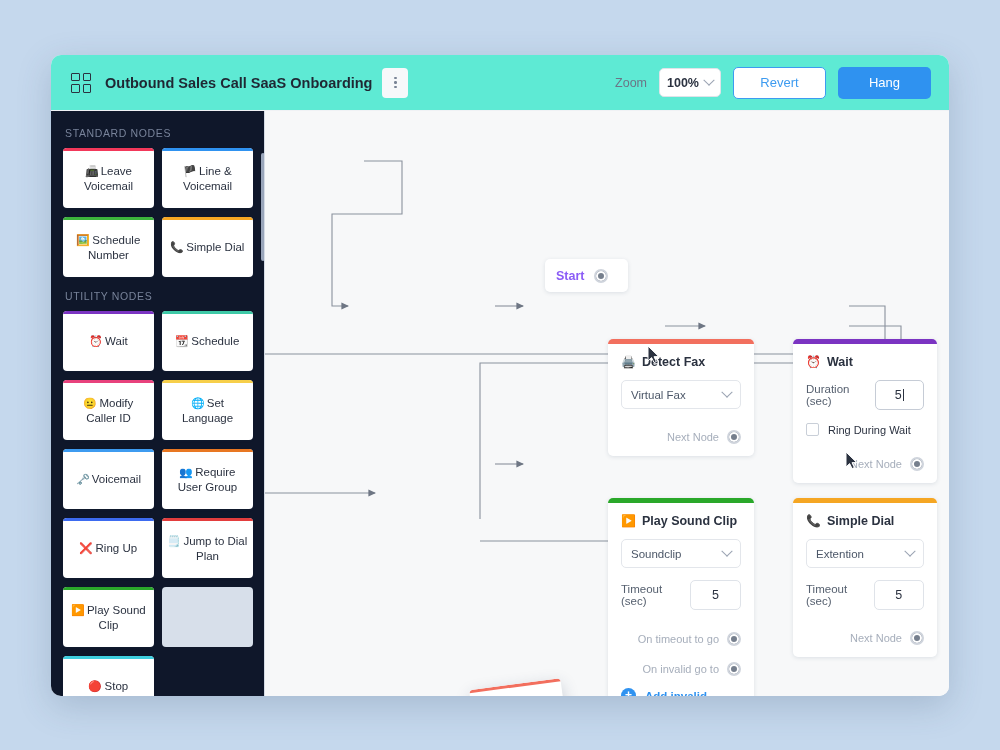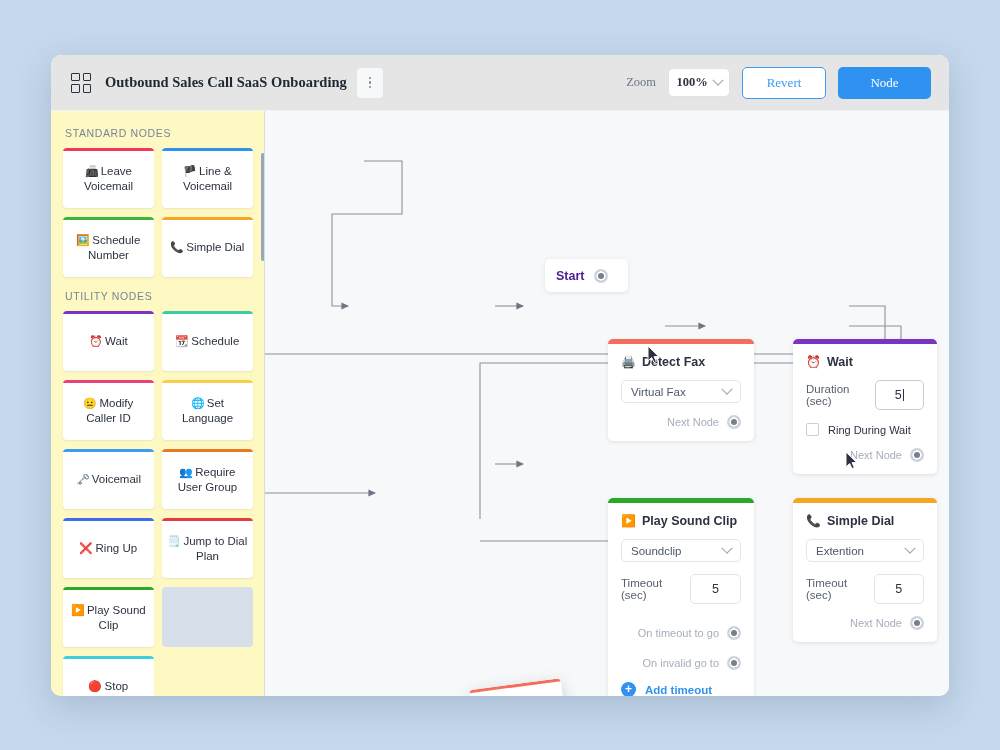--- a/index.html
+++ b/index.html
@@ -16,25 +16,24 @@
     background: #ffffff;
     border-radius: 10px;
     box-shadow: 0 10px 34px rgba(60,80,110,.22);
     overflow: hidden;
     display: flex; flex-direction: column;
   }
 
   
   #header {
     height: 56px; flex: 0 0 56px;
-    background: #e5e5e5;
+    background: #5eead4;
     display: flex; align-items: center;
     padding: 0 18px 0 20px;
     border-bottom: 1px solid #f0f2f5;
-    font-family: Liberation Serif, serif;
   }
   .grid-icon { width: 20px; height: 20px; display:grid; grid-template-columns:1fr 1fr; grid-template-rows:1fr 1fr; gap:3px; flex:0 0 auto;}
   .grid-icon i { border: 1.6px solid #2b3240; border-radius: 1px; display:block; }
   #doc-title {
     font-size: 14.5px; font-weight: bold; color: #1f2733;
     margin-left: 14px; white-space: nowrap;
   }
   #kebab-button {
     margin-left: 10px; width: 26px; height: 30px;
     background: #f7f8fa; border-radius: 4px;
@@ -45,37 +44,37 @@
   #header-right { margin-left:auto; display:flex; align-items:center; gap:12px; }
   #zoom-label { font-size: 12.5px; color: #6b7586; }
   #zoom-select {
     width: 62px; height: 29px; border: 1px solid #dfe3e9; border-radius: 5px;
     background: #fff; display:flex; align-items:center; justify-content:center; gap:6px;
     font-size: 12.5px; font-weight: bold; color:#2b3240; cursor:pointer;
   }
   .chev { width:8px; height:8px; border-right:1.4px solid #9aa3b2; border-bottom:1.4px solid #9aa3b2;
           transform: rotate(45deg) translate(-2px,-2px); flex:0 0 auto;}
   #revert-button {
-    width: 84px; height: 32px; border:1px solid #3d9bf0; border-radius:5px;
+    width: 93px; height: 32px; border:1px solid #3d9bf0; border-radius:5px;
     background:#fff; color:#3d9bf0; font-size:13px;
     display:flex;align-items:center;justify-content:center;cursor:pointer;
   }
   #save-button {
     width: 93px; height: 32px; border:none; border-radius:5px;
     background:#2f92f0; color:#fff; font-size:13px;
     display:flex;align-items:center;justify-content:center;cursor:pointer;
   }
 
   
   #body { flex:1; display:flex; min-height:0; }
 
   
   #sidebar {
     width: 214px; flex:0 0 214px;
-    background: #fef9c3;
+    background: #0f172a;
     padding: 14px 12px 0 12px;
     position: relative; overflow: hidden;
   }
   .section-title {
     font-size: 10.5px; letter-spacing: .06em; color:#78839a;
     margin: 2px 0 9px 2px;
   }
   .node-grid { display:grid; grid-template-columns: 1fr 1fr; gap: 9px 8px; margin-bottom: 13px;}
   .palette-card {
     height: 60px; background:#fff; border-radius:4px;
@@ -108,61 +107,61 @@
     overflow:hidden;
   }
   .node .top-bar { height:5px; width:100%; }
   .node .inner { padding: 11px 13px 12px; }
   .node-title {
     font-size: 12.5px; font-weight:bold; color:#2b3240;
     display:flex; align-items:center; gap:6px; margin-bottom:11px;
   }
   .node-title .emo { font-size:12px; }
   .select-box {
-    height:23px; border:1px solid #e3e6eb; border-radius:5px;
+    height:29px; border:1px solid #e3e6eb; border-radius:5px;
     display:flex; align-items:center; padding:0 9px;
     font-size:11.5px; color:#4c5768; cursor:pointer;
   }
   .select-box .chev { margin-left:auto; }
   .field-row { display:flex; align-items:center; margin-top:12px; }
   .field-label { font-size:11.5px; color:#56606f; }
   .num-input {
     margin-left:auto; width:52px; height:30px; border:1px solid #dfe3e9;
     border-radius:5px; background:#fff; text-align:center;
     font-size:12.5px; color:#2b3240; line-height:28px; cursor:text;
   }
   .num-input.focused { border-color:#c6ccd6; }
   .caret { display:inline-block; width:1px; height:12px; background:#2b3240;
            vertical-align:-2px; margin-left:1px; }
   .check-row { display:flex; align-items:center; gap:9px; margin-top:13px; cursor:pointer;}
   .checkbox { width:13px; height:13px; border:1.3px solid #c9cfd8; border-radius:2px; background:#fff;}
   .check-row .t { font-size:11px; color:#2b3240; }
   .port-row {
     display:flex; align-items:center; justify-content:flex-end;
-    gap:8px; margin-top:12px;
+    gap:8px; margin-top:21px;
   }
   .port-label { font-size:11px; color:#a6aebb; }
   .port {
     width:14px; height:14px; border-radius:50%;
     border:2px solid #cfd4dc; background:#767f8d;
     box-shadow: inset 0 0 0 2px #fff; cursor:pointer; flex:0 0 auto;
   }
   .add-option { display:flex; align-items:center; gap:9px; margin-top:12px; cursor:pointer;}
   .plus {
     width:15px;height:15px;border-radius:50%;background:#2f92f0;color:#fff;
     font-size:12px;line-height:14px;text-align:center;font-weight:bold;flex:0 0 auto;
   }
   .add-option .t { font-size:11.5px; font-weight:bold; color:#2f92f0; }
 
   #start-node {
     position:absolute; left:280px; top:148px; width:83px; height:33px;
     background:#fff; border-radius:5px; box-shadow:0 1px 4px rgba(40,60,90,.13);
     display:flex; align-items:center; gap:10px; padding:0 11px;
   }
-  #start-node .t { font-size:12.5px; font-weight:bold; color:#4c1d95;}
+  #start-node .t { font-size:12.5px; font-weight:bold; color:#8b5cf6;}
 
   #drag-card {
     position:absolute; left:207px; top:573px; width:92px; height:50px;
     background:#fff; border-radius:4px; overflow:hidden;
     box-shadow: 0 5px 16px rgba(40,60,90,.22);
     transform: rotate(-7.5deg);
     display:flex; align-items:center; justify-content:center;
     z-index: 40;
   }
   #drag-card .bar { position:absolute; top:0; left:0; right:0; height:2.5px; background:#f26f5e;}
@@ -187,21 +186,21 @@
         <span></span>
         <span></span>
     </div>
     <div id="header-right">
       <div id="zoom-label">Zoom</div>
       <div id="zoom-select">
         <span>100%</span>
         <span class="chev"></span>
       </div>
       <div id="revert-button">Revert</div>
-      <div id="save-button">Node</div>
+      <div id="save-button">Hang</div>
     </div>
   </div>
 
   <div id="body">
 
     <div id="sidebar">
       <div id="sb-scrollbar"></div>
       <div id="sidebar-divider"></div>
 
       <div class="section-title">STANDARD NODES</div>
@@ -363,21 +362,21 @@
           <div class="port-row" style="margin-top:22px">
             <span class="port-label">On timeout to go</span>
             <span class="port"></span>
           </div>
           <div class="port-row" style="margin-top:16px">
             <span class="port-label">On invalid go to</span>
             <span class="port"></span>
           </div>
           <div class="add-option">
             <span class="plus">+</span>
-            <span class="t">Add timeout</span>
+            <span class="t">Add invalid</span>
           </div>
         </div>
       </div>
 
       <div class="node" style="left:528px; top:387px; width:144px;">
         <div class="top-bar" style="background:#f5a623"></div>
         <div class="inner">
           <div class="node-title">
             <span class="emo">📞</span>
             <span>Simple Dial</span>

